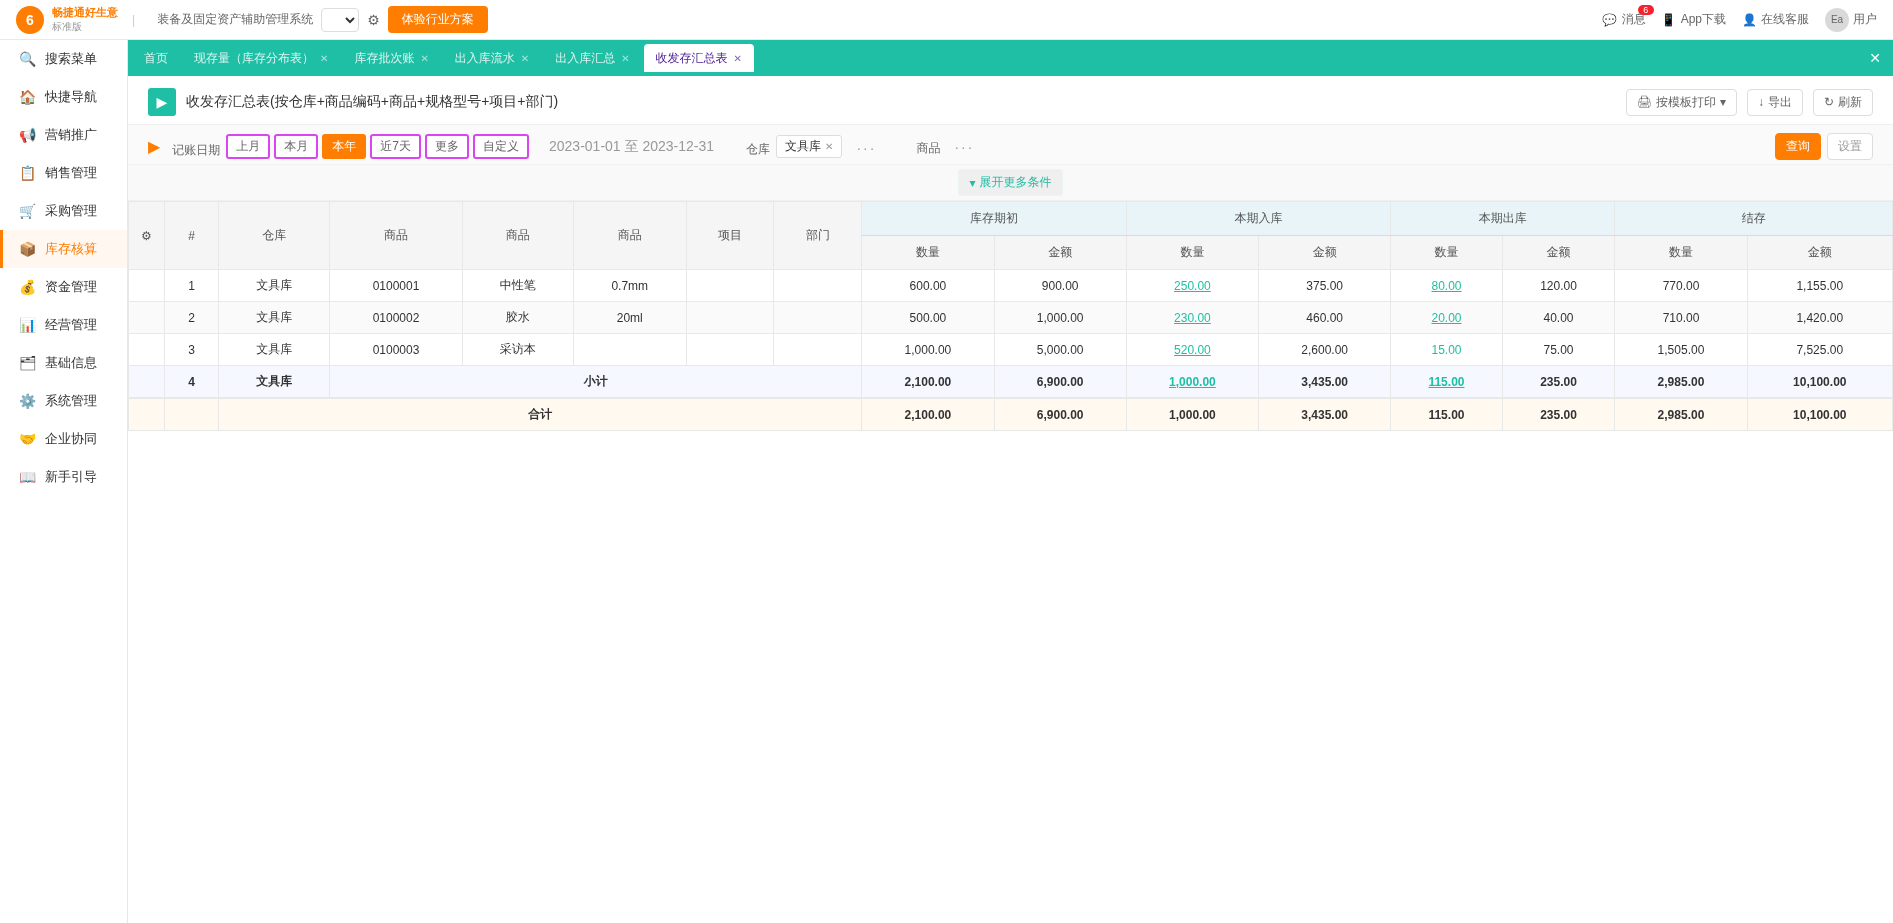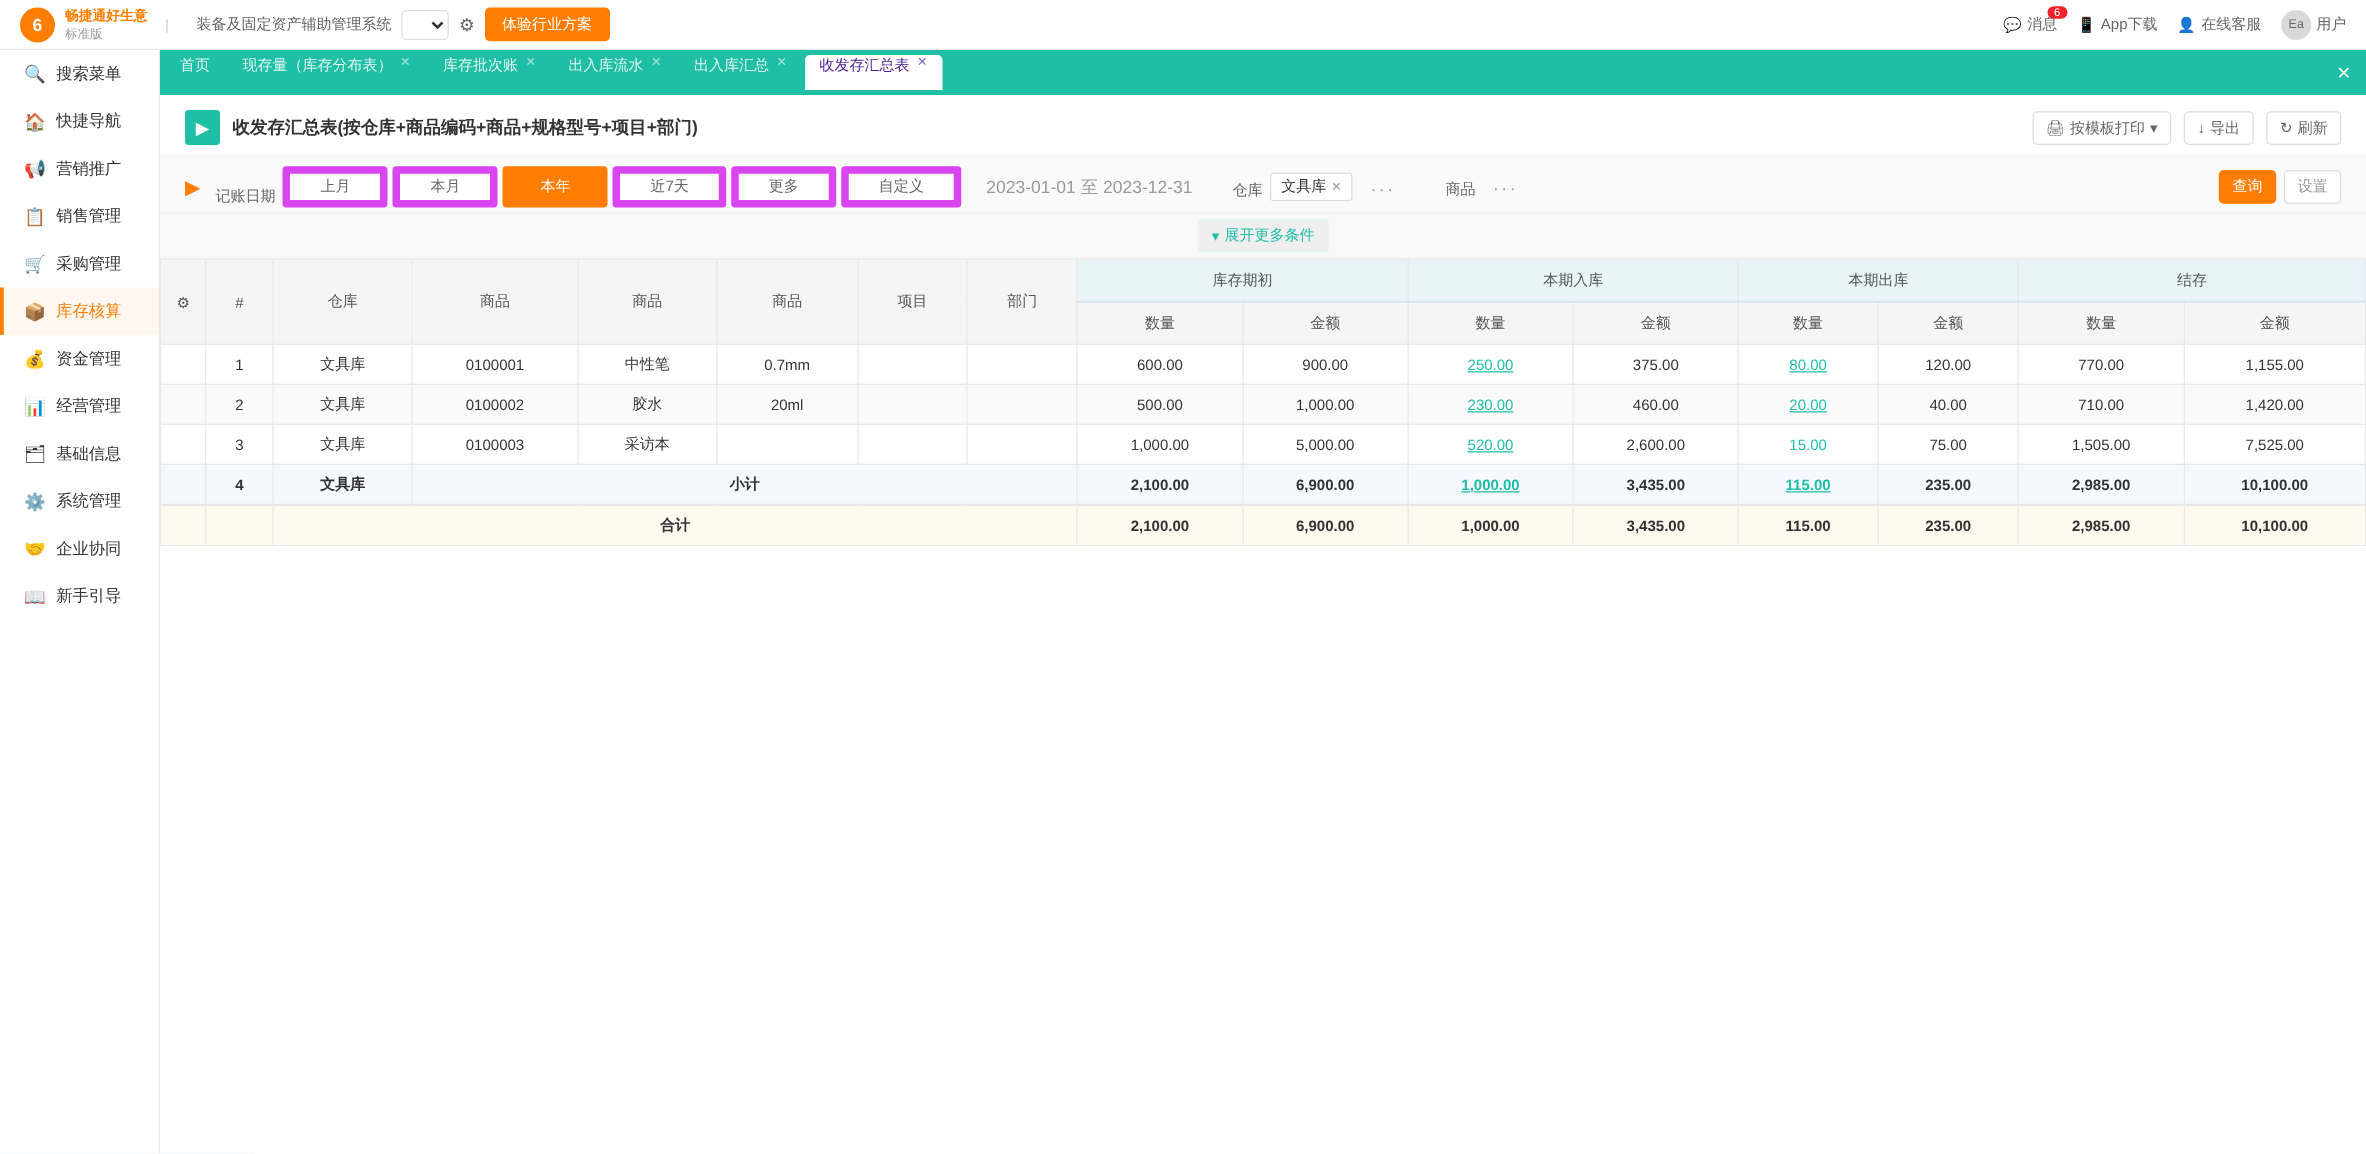--- a/index.html
+++ b/index.html
@@ -19,39 +19,39 @@
     .top-bar-select { border: 1px solid #ddd; border-radius: 4px; padding: 3px 8px; font-size: 12px; color: #333; background: #fff; cursor: pointer; }
     .top-bar-btn { background: #ff7d00; color: white; border: none; border-radius: 4px; padding: 5px 14px; font-size: 12px; cursor: pointer; }
     .top-bar-right { display: flex; align-items: center; gap: 16px; font-size: 12px; color: #666; }
     .notification-badge { position: relative; display: inline-flex; align-items: center; gap: 4px; cursor: pointer; }
     .badge-count { position: absolute; top: -6px; right: -8px; background: #f5222d; color: white; font-size: 9px; border-radius: 8px; padding: 0 4px; min-width: 16px; text-align: center; }
     .top-right-item { display: flex; align-items: center; gap: 4px; cursor: pointer; }
     .user-avatar { width: 24px; height: 24px; background: #d9d9d9; border-radius: 50%; display: flex; align-items: center; justify-content: center; font-size: 10px; }
 
     
     .tab-bar { height: 36px; background: #1ebfa5; display: flex; align-items: center; padding: 0 4px; flex-shrink: 0; }
-    .tab-item { height: 28px; display: flex; align-items: flex-start; padding: 0 12px; border-radius: 4px 4px 0 0; font-size: 12px; cursor: pointer; color: rgba(255,255,255,0.85); gap: 6px; margin-right: 2px; }
+    .tab-item { height: 28px; display: flex; align-items: center; padding: 0 12px; border-radius: 4px 4px 0 0; font-size: 12px; cursor: pointer; color: rgba(255,255,255,0.85); gap: 6px; margin-right: 2px; }
     .tab-item.active { background: #fff; color: #4c1d95; }
     .tab-close { font-size: 10px; opacity: 0.7; }
     .tab-bar-close { margin-left: auto; color: white; cursor: pointer; padding: 4px 8px; font-size: 14px; }
     .sidebar-item { display: flex; align-items: center; gap: 8px; padding: 10px 16px; cursor: pointer; color: #333; font-size: 13px; border-left: 3px solid transparent; }
     .sidebar-item.active { background: #fff7f0; color: #ff7d00; border-left-color: #ff7d00; }
     .sidebar-icon { font-size: 14px; width: 18px; text-align: center; }
 
     
     .page-content { flex: 1; padding: 0; overflow: auto; background: #fff; }
     .page-header { padding: 12px 20px 8px; border-bottom: 1px solid #f0f0f0; display: flex; align-items: center; justify-content: space-between; }
-    .page-title { font-size: 14px; font-weight: 700; color: #333; }
+    .page-title { font-size: 14px; font-weight: 400; color: #333; }
     .page-actions { display: flex; align-items: center; gap: 10px; }
     .action-btn { display: flex; align-items: center; gap: 4px; padding: 4px 10px; border: 1px solid #ddd; border-radius: 4px; background: #fff; cursor: pointer; font-size: 12px; color: #666; }
     .action-btn-primary { background: #ff7d00; color: white; border-color: #ff7d00; }
     .filter-group { display: flex; align-items: flex-end; gap: 6px; }
     .filter-label { font-size: 12px; color: #666; }
     .date-range-btns { display: flex; align-items: center; gap: 4px; }
-    .date-btn { padding: 2px 24px; border: 6px solid #d946ef; border-radius: 3px; background: #fff; cursor: pointer; font-size: 12px; color: #666; }
+    .date-btn { padding: 2px 8px; border: 2px solid #d946ef; border-radius: 3px; background: #fff; cursor: pointer; font-size: 12px; color: #666; }
     .date-btn.active { background: #ff7d00; color: white; border-color: #ff7d00; }
     .filter-tag { display: flex; align-items: center; gap: 4px; background: #fff; border: 1px solid #ddd; border-radius: 3px; padding: 2px 8px; font-size: 12px; color: #333; }
     .filter-tag-close { cursor: pointer; color: #999; font-size: 10px; }
     .filter-dots { color: #999; cursor: pointer; padding: 2px 8px; font-size: 14px; letter-spacing: 2px; }
     .expand-btn { display: flex; align-items: center; gap: 4px; color: #1ebfa5; cursor: pointer; font-size: 12px; padding: 4px 10px; border: 1px solid #e8f7f5; border-radius: 3px; margin: 0 auto; }
 
     
     .table-wrapper { padding: 0 0; overflow: auto; }
     table { width: 100%; border-collapse: collapse; font-size: 12px; }
     thead tr { background: #f5f5f5; }

